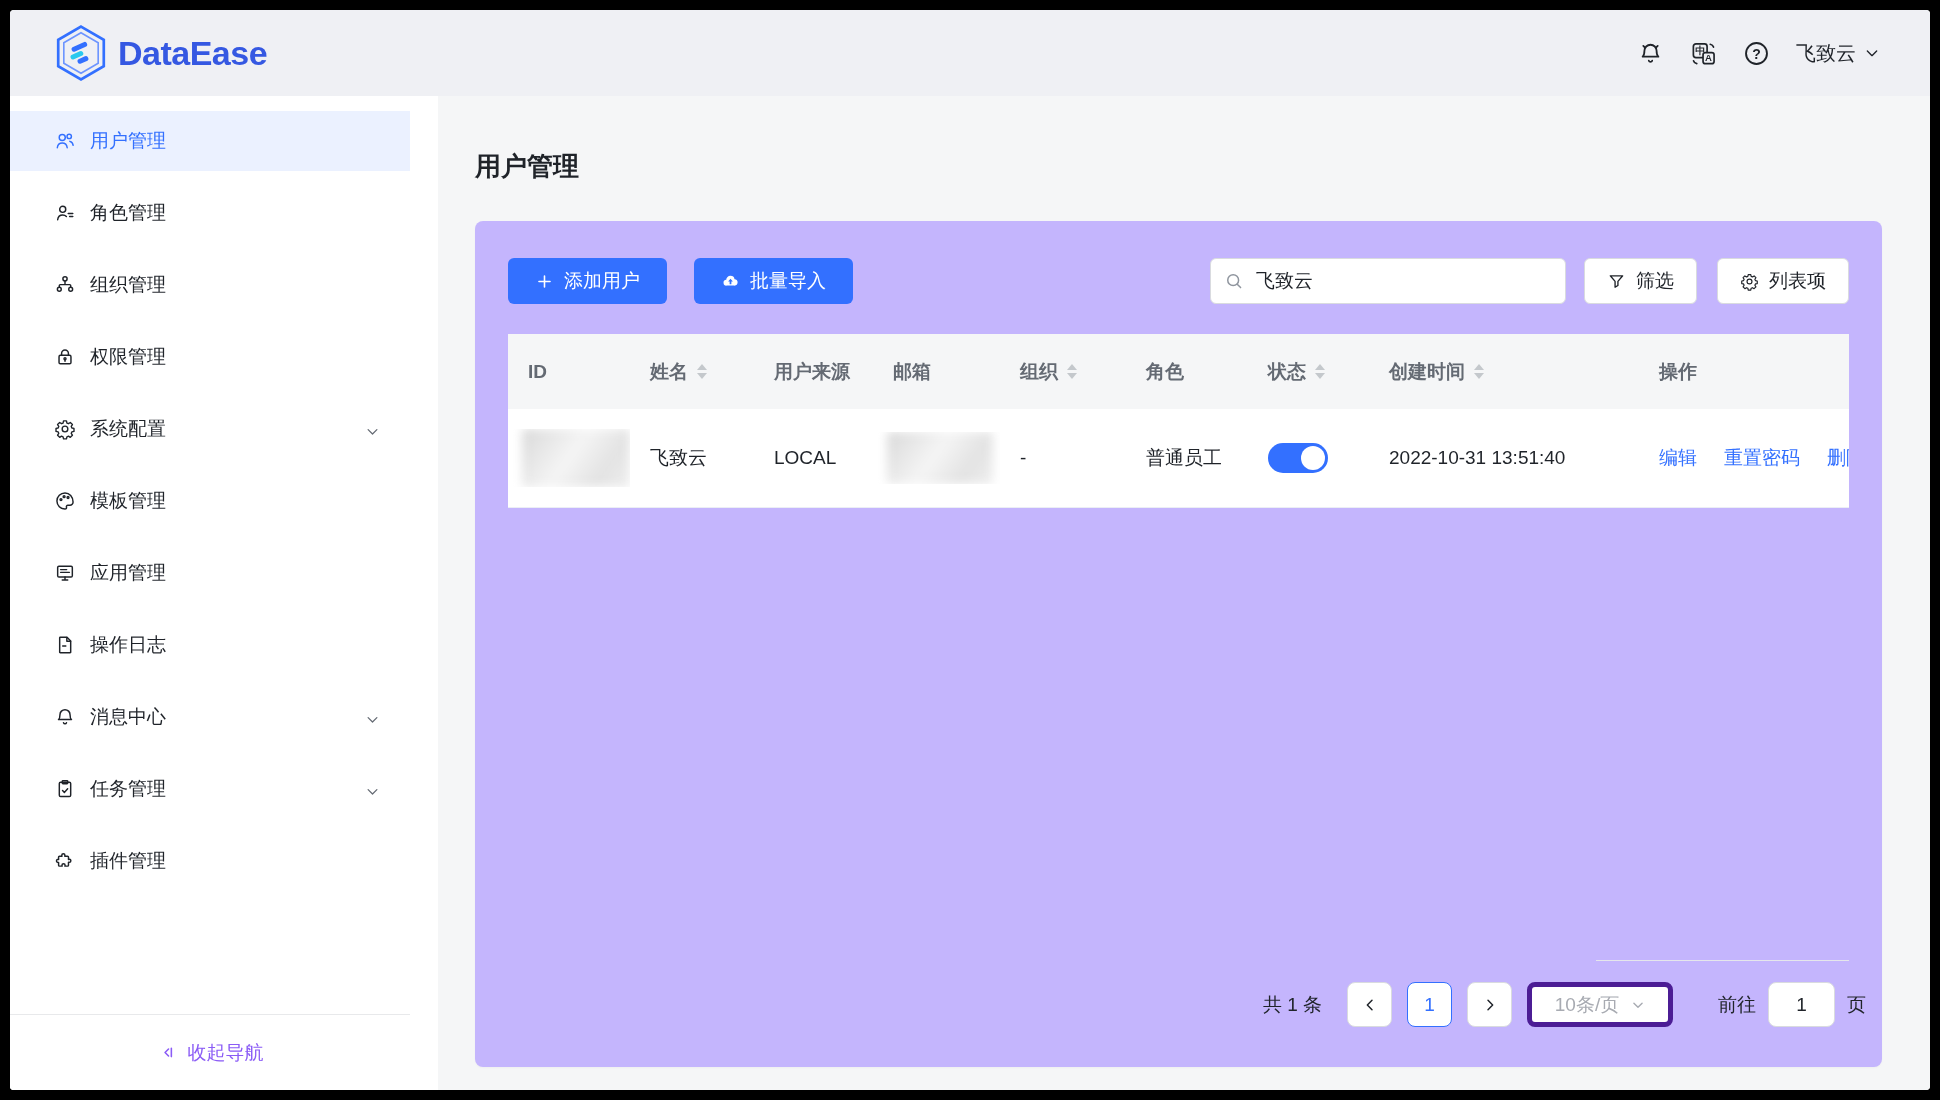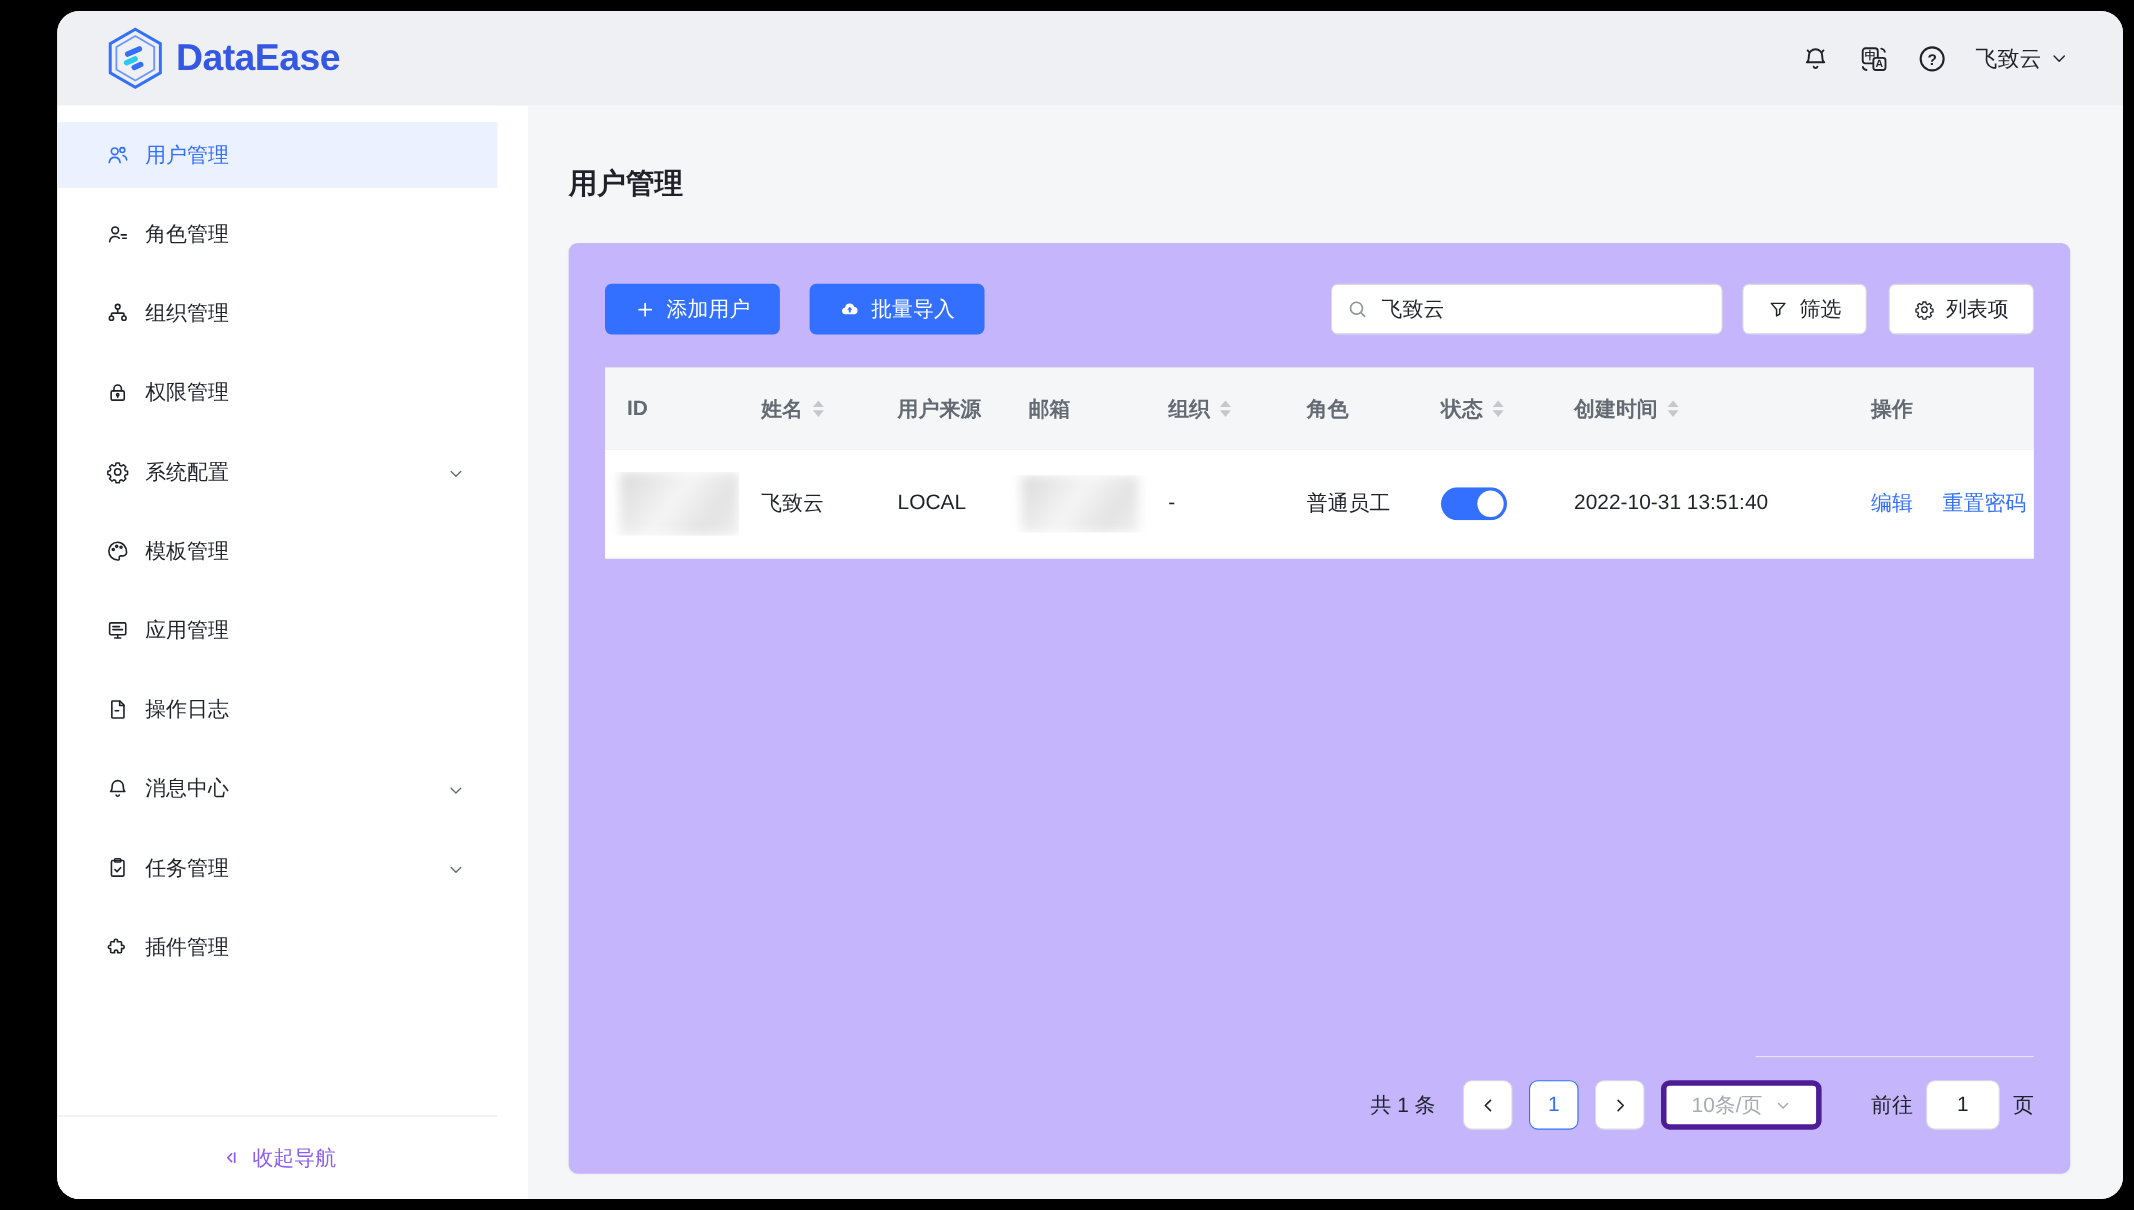--- a/index.html
+++ b/index.html
@@ -1,17 +1,17 @@
 <!DOCTYPE html>
 <html><head>
 <meta charset="utf-8">
 <style>
   * { margin:0; padding:0; box-sizing:border-box; }
   html,body { width:1940px; height:1100px; background:#000; font-family:"Liberation Sans","DejaVu Sans",sans-serif; }
-  .window { position:absolute; inset:10px; background:#fff; border-radius:20px; overflow:hidden; display:flex; flex-direction:column;margin-left:42px; }
+  .window { position:absolute; inset:10px; background:#fff; border-radius:4px; overflow:hidden; display:flex; flex-direction:column; }
 
   
   .header { height:86px; background:#EFF0F4; display:flex; align-items:stretch; flex:0 0 86px; }
   .logo { display:flex; align-items:center; padding-left:42px; width:400px; cursor:pointer; }
   .logo svg { width:58px; height:58px; }
   .brand-name { font-size:34px; font-weight:800; color:#3558E2; margin-left:8px; letter-spacing:-0.5px; }
   .topnav { display:flex; align-items:stretch; margin-left:28px; }
   .topnav .nav-item { display:flex; align-items:center; padding:0 30px; font-size:19px; color:#646A73; cursor:pointer; }
   .topnav .nav-item.active { background:#3370FF; color:#fff; align-self:flex-end; height:76px; }
   .header-right { margin-left:auto; display:flex; align-items:center; gap:26px; padding-right:50px; color:#1F2329; }
@@ -64,21 +64,21 @@
   .redacted { border-radius:4px; background:linear-gradient(125deg,#d9d9d9 0%,#f5f5f5 45%,#e3e3e3 75%,#efefef 100%); filter:blur(5px); }
   .redact-id { width:112px; height:58px; margin-left:-6px; }
   .redact-mail { width:106px; height:52px; margin-left:-6px; }
   .toggle { width:60px; height:30px; border-radius:15px; background:#3370FF; position:relative; cursor:pointer; flex:0 0 60px; }
   .toggle .knob { position:absolute; top:3px; right:3px; width:24px; height:24px; border-radius:50%; background:#fff; }
   .link { color:#3370FF; cursor:pointer; text-decoration:none; font-size:19px; }
   .actions { display:flex; gap:27px; }
 
   
   .pager-divider { position:absolute; right:33px; bottom:106px; width:253px; height:1px; background:#E5E6EB; }
-  .pager { position:absolute; right:33px; bottom:40px; display:flex; align-items:center; font-size:19px; color:#1F2329; }
+  .pager { position:absolute; right:16px; bottom:40px; display:flex; align-items:center; font-size:19px; color:#1F2329; }
   .pg-total { margin-right:25px; }
   .pg-btn { width:45px; height:45px; border:1px solid #D9DBDF; border-radius:8px; background:#fff; display:flex; align-items:center; justify-content:center; cursor:pointer; color:#1F2329; }
   .pg-btn svg { width:16px; height:16px; }
   .pg-btn + .pg-btn { margin-left:15px; }
   .pg-page { margin-left:15px; border:1.5px solid #3370FF; color:#3370FF; font-size:19px; }
   .pg-select { margin-left:15px; width:146px; height:45px; border:5px solid #4c1d95; border-radius:8px; background:#fff; display:flex; align-items:center; justify-content:center; gap:12px; color:#A8ABB2; cursor:pointer; }
   .pg-select svg { width:14px; height:14px; }
   .pg-goto { margin-left:45px; display:flex; align-items:center; gap:12px; }
   .pg-goto input { width:67px; height:45px; border:1px solid #D9DBDF; border-radius:8px; text-align:center; font-size:19px; color:#1F2329; font-family:inherit; outline:none; }
 </style>

